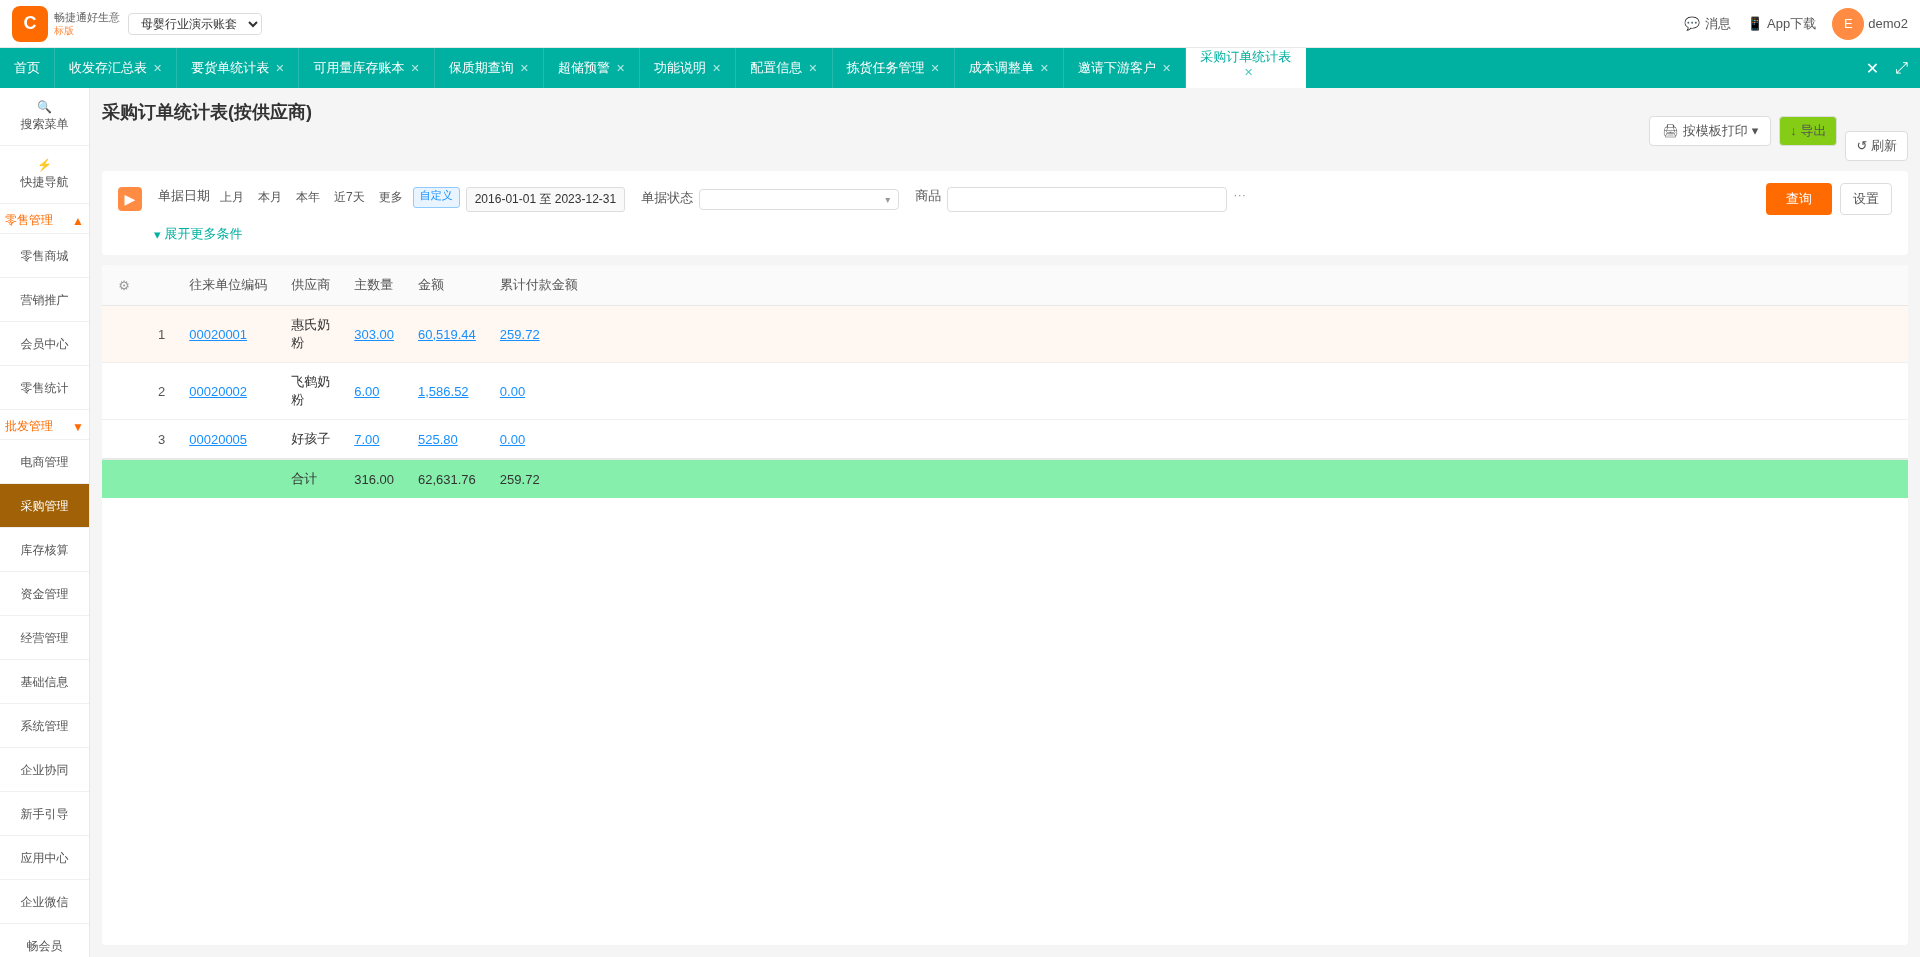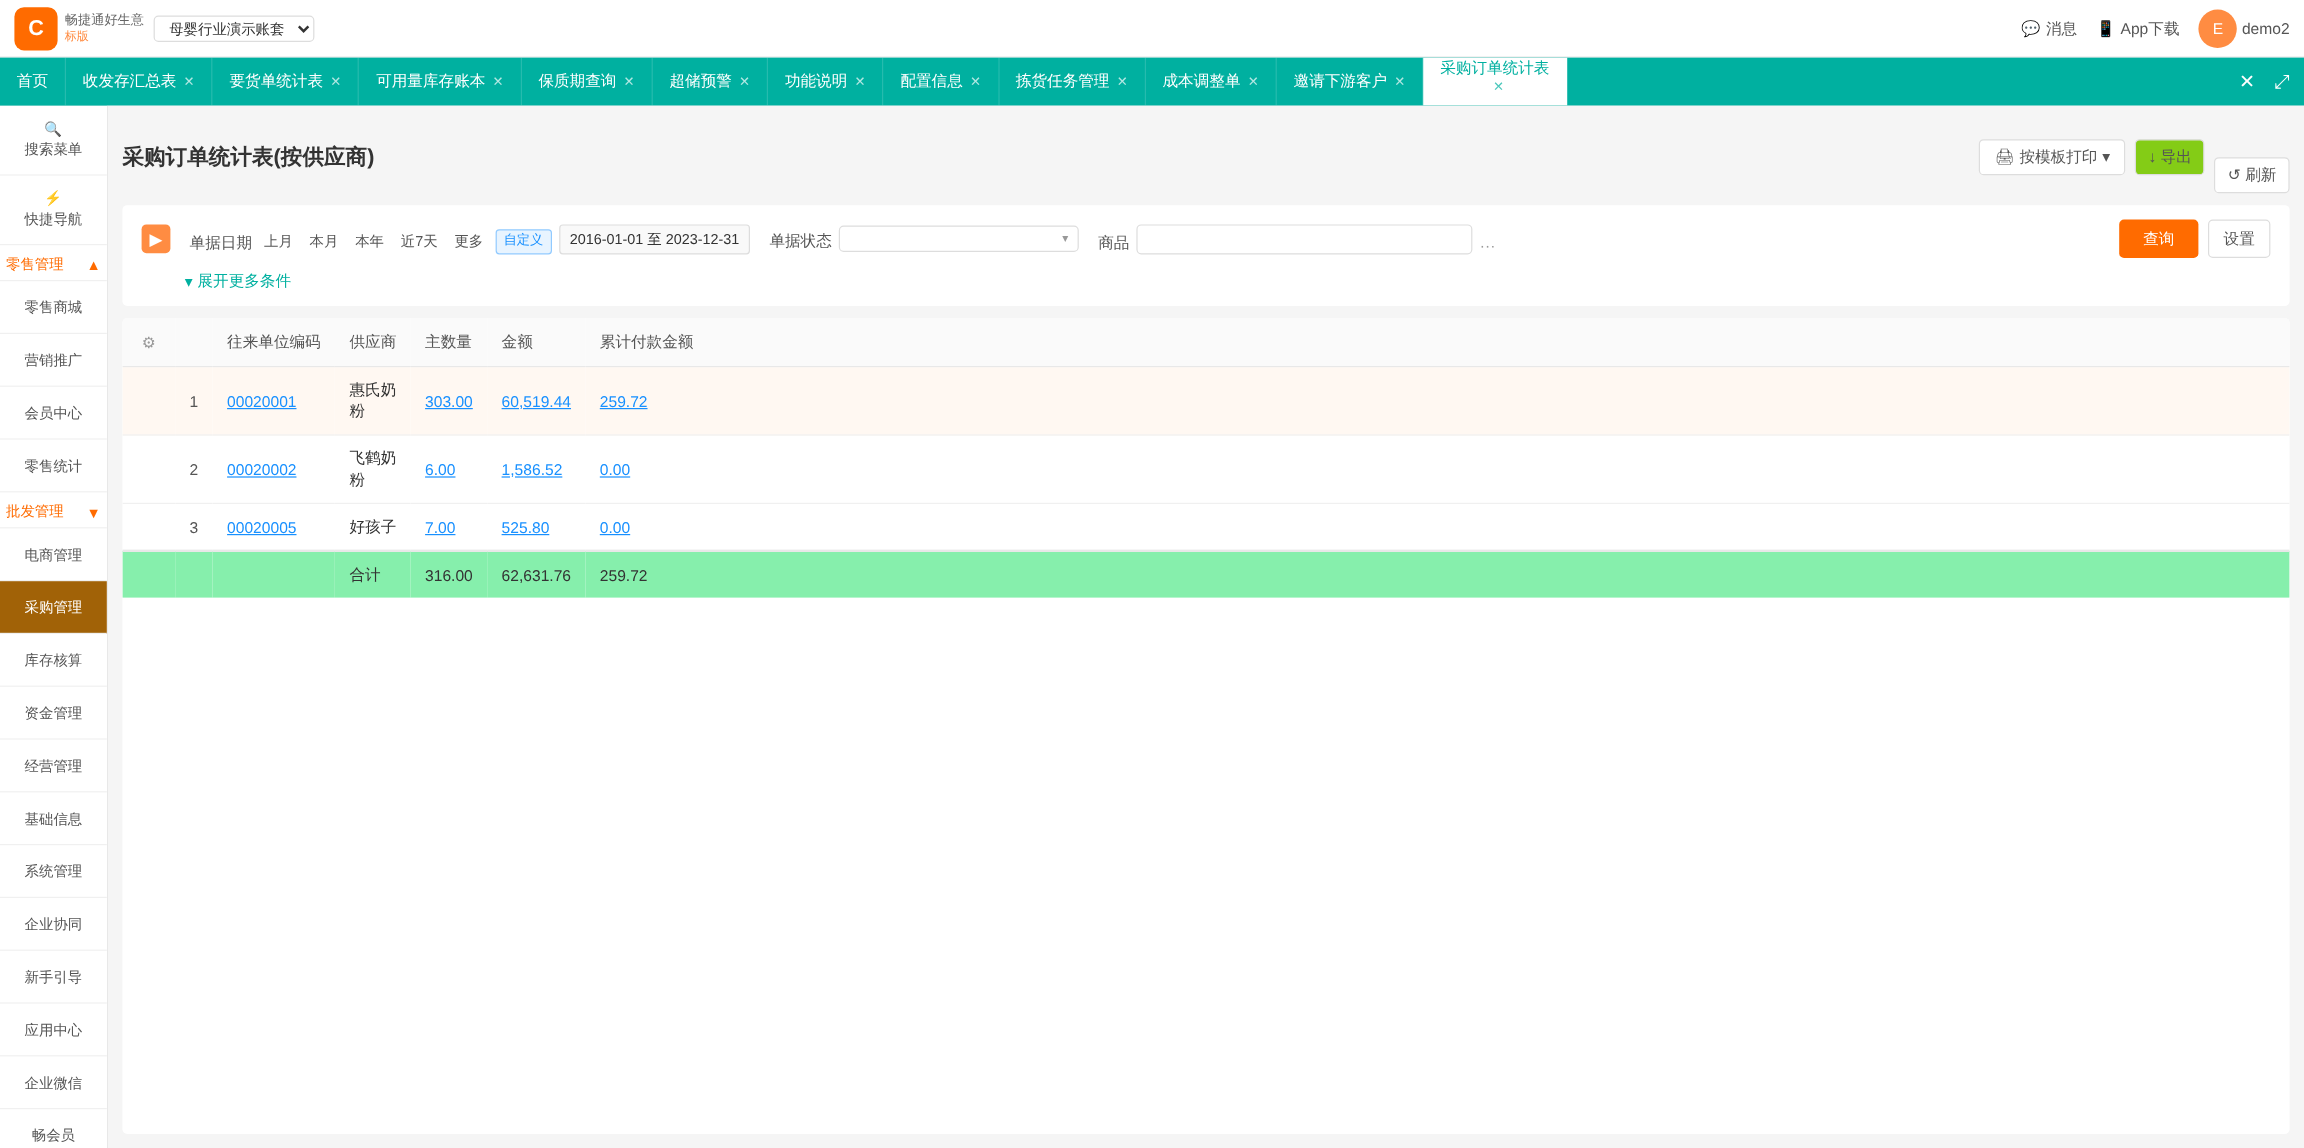--- a/index.html
+++ b/index.html
@@ -29,32 +29,32 @@
     
     .layout { display: flex; flex: 1; overflow: hidden; }
     .sidebar { width: 90px; background: white; border-right: 1px solid #e8e8e8; display: flex; flex-direction: column; flex-shrink: 0; overflow-y: auto; }
     .sidebar-item { padding: 12px 0; text-align: center; cursor: pointer; color: #555; font-size: 12px; border-bottom: 1px solid #f0f0f0; }
     .sidebar-item.active { background: #a16207; color: white; }
     .sidebar-item .label { margin-top: 2px; }
     .sidebar-section { padding: 8px 0 4px; text-align: center; font-size: 12px; color: #ff6b00; font-weight: 500; display: flex; align-items: center; justify-content: center; gap: 19px; cursor: pointer; border-bottom: 1px solid #f0f0f0; }
 
     
     .main-content { flex: 1; display: flex; flex-direction: column; overflow: hidden; padding: 12px; background: #f5f5f5; }
-    .page-header { display: flex; align-items: center; justify-content: space-between; margin-bottom: 10px; }
+    .page-header { display: flex; justify-content: space-between; margin-bottom: 10px; }
     .page-title { font-size: 18px; font-weight: 600; color: #333; }
     .header-actions { display: flex; align-items: center; gap: 8px; }
     .btn-template { background: white; border: 1px solid #ddd; border-radius: 4px; padding: 5px 12px; font-size: 13px; cursor: pointer; display: flex; align-items: center; gap: 4px; color: #555; }
     .btn-export { background: #84cc16; border: 1px solid #ddd; border-radius: 4px; padding: 5px 10px; font-size: 13px; cursor: pointer; color: #555; }
     .btn-refresh { background: white; border: 1px solid #ddd; border-radius: 4px; padding: 5px 10px; font-size: 13px; cursor: pointer; color: #555; margin-top: 31px; }
 
     
     .filter-area { background: white; border-radius: 4px; padding: 12px 16px; margin-bottom: 10px; }
     .filter-row { display: flex; align-items: center; gap: 16px; }
     .filter-collapse-btn { width: 24px; height: 24px; background: #ff8c42; border-radius: 4px; display: flex; align-items: center; justify-content: center; color: white; cursor: pointer; font-size: 14px; flex-shrink: 0; }
-    .filter-item { display: flex; align-items: flex-end; gap: 6px; font-size: 13px; color: #333; }
+    .filter-item { display: flex; align-items: flex-start; gap: 6px; font-size: 13px; color: #333; }
     .filter-label { color: #555; white-space: nowrap; }
     .date-shortcuts { display: flex; gap: 6px; }
     .date-shortcut { color: #555; cursor: pointer; font-size: 12px; padding: 2px 4px; }
     .date-range-text { color: #333; font-size: 12px; background: #f9f9f9; border: 1px solid #ddd; padding: 3px 8px; border-radius: 3px; }
     .custom-badge { background: #e8f4ff; color: #1890ff; font-size: 11px; padding: 0 6px; border-radius: 3px; border: 1px solid #91caff; }
     .filter-select { border: 1px solid #ddd; border-radius: 4px; padding: 4px 8px; font-size: 13px; min-width: 180px; cursor: pointer; display: flex; align-items: center; justify-content: space-between; background: white; }
     .filter-input { border: 1px solid #ddd; border-radius: 4px; padding: 4px 8px; font-size: 13px; min-width: 200px; }
     .filter-actions { margin-left: auto; display: flex; gap: 8px; }
     .btn-query { background: #ff6b00; color: white; border: none; border-radius: 4px; padding: 6px 20px; font-size: 13px; cursor: pointer; }
     .btn-settings { background: white; border: 1px solid #ddd; border-radius: 4px; padding: 6px 12px; font-size: 13px; cursor: pointer; color: #555; }

